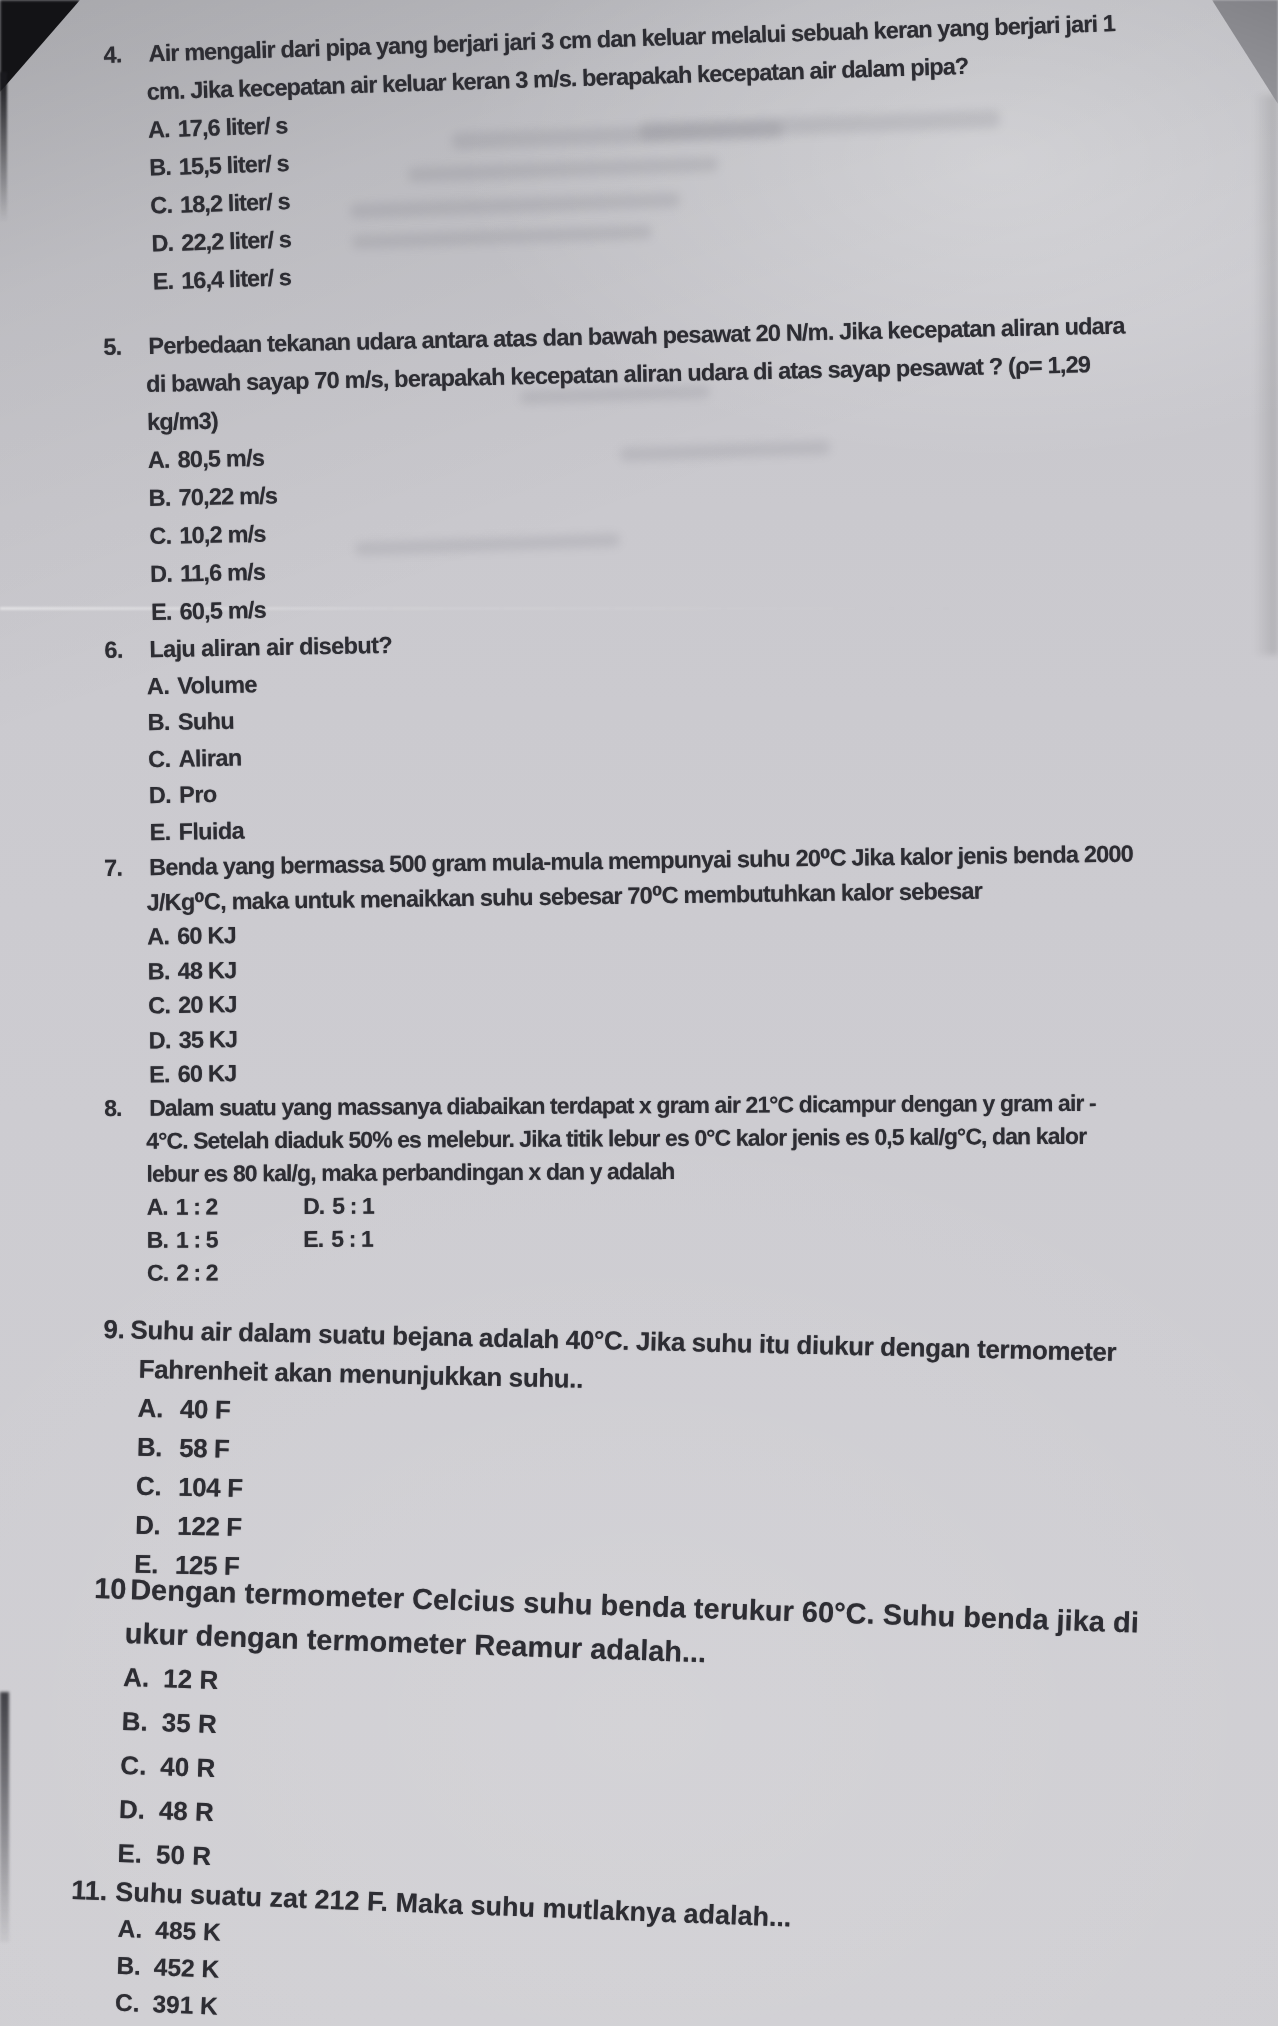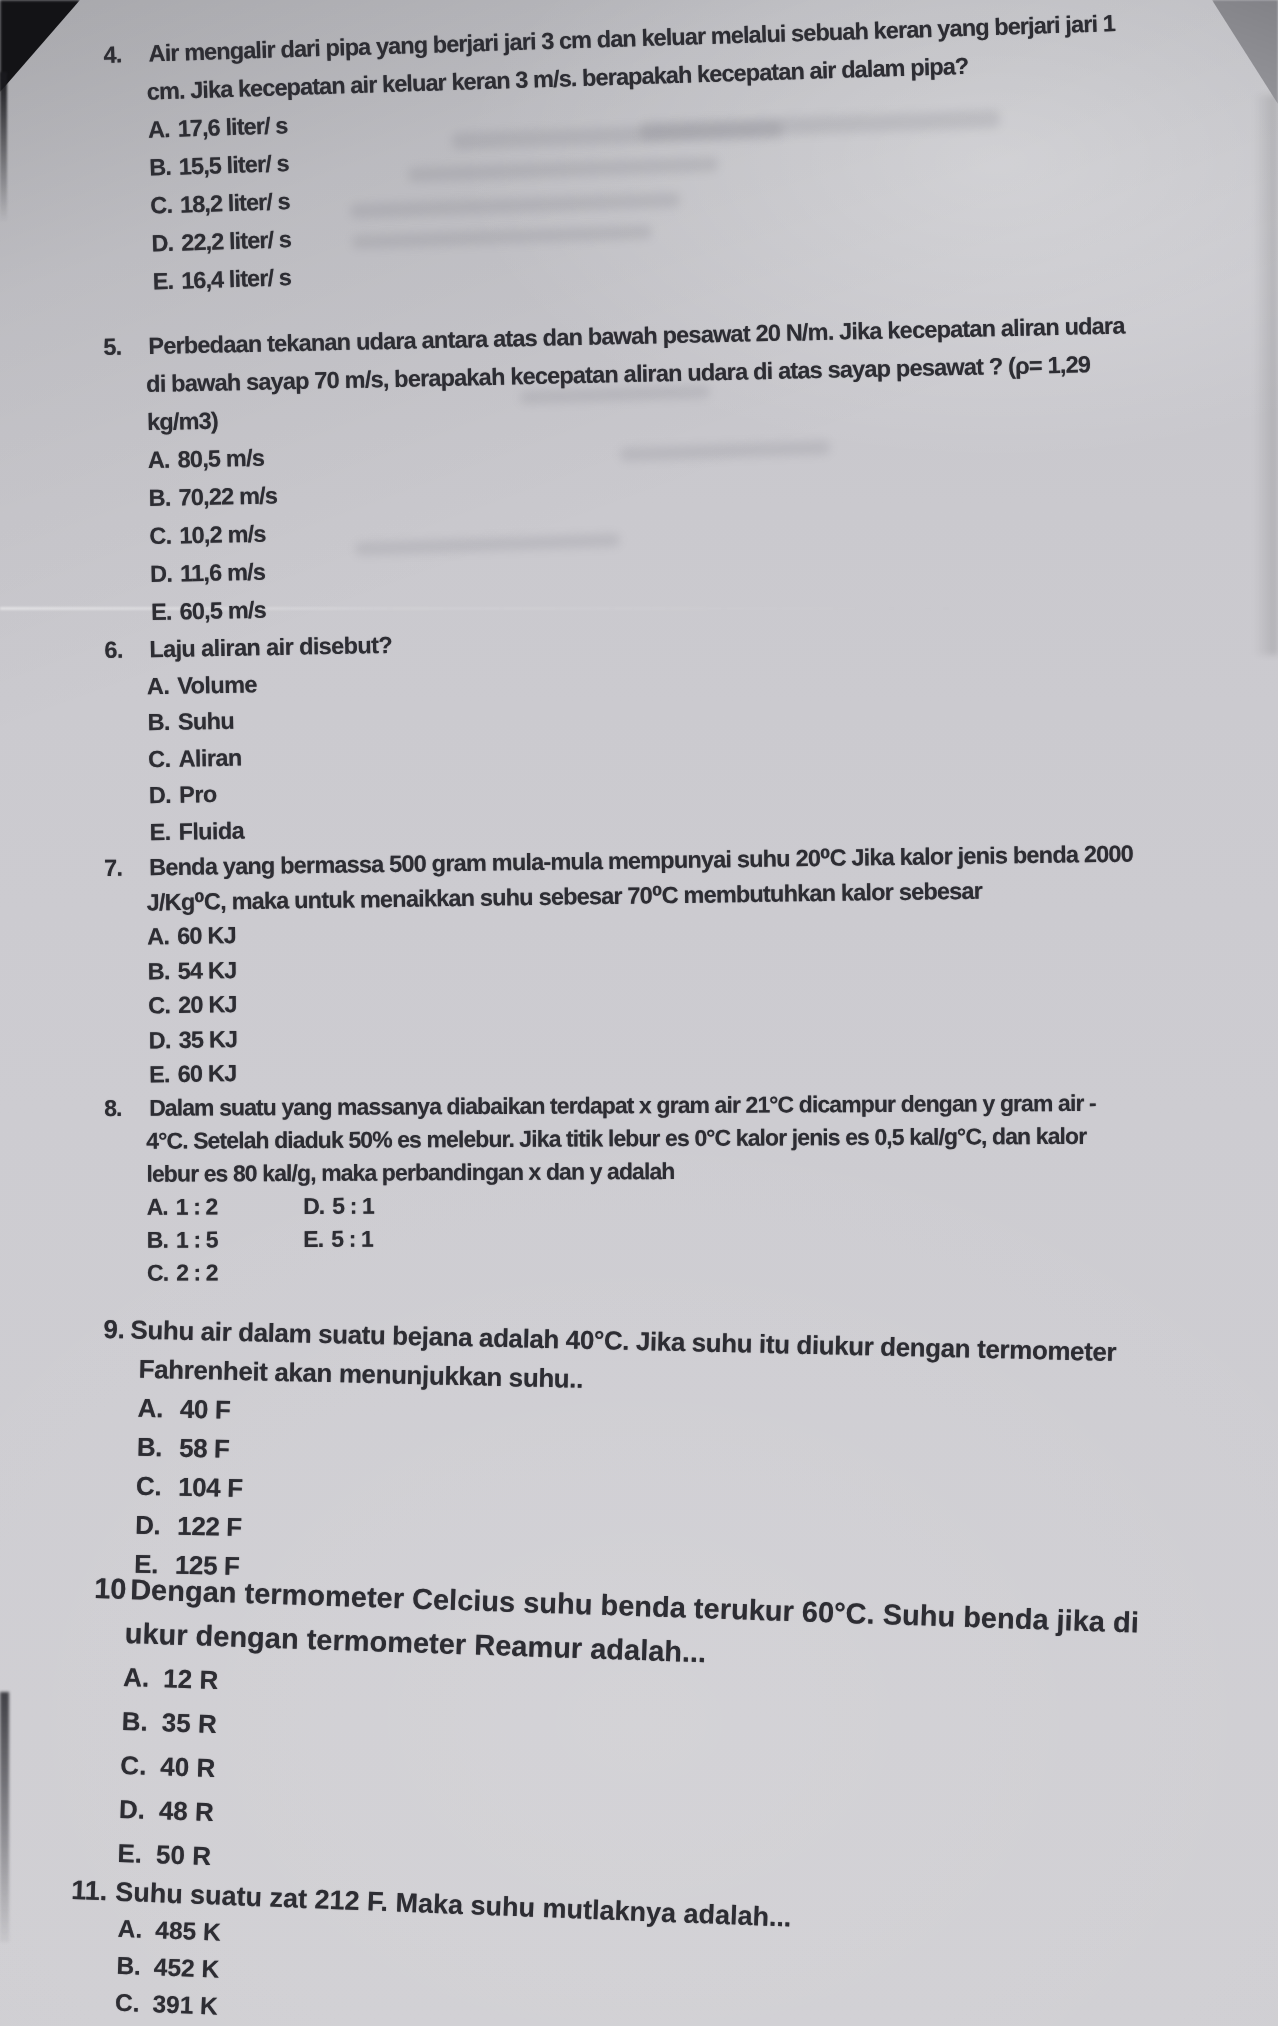--- a/index.html
+++ b/index.html
@@ -136,21 +136,21 @@
   <div class="ln opt"><span class="olab">E.</span><span>Fluida</span></div>
 </section>
 
 <section class="q q7">
   <div class="ln first">
     <span class="num">7.</span>
     <span>Benda yang bermassa 500 gram mula-mula mempunyai suhu 20⁰C Jika kalor jenis benda 2000</span>
   </div>
   <div class="ln cont">J/Kg⁰C, maka untuk menaikkan suhu sebesar 70⁰C membutuhkan kalor sebesar</div>
   <div class="ln opt"><span class="olab">A.</span><span>60 KJ</span></div>
-  <div class="ln opt"><span class="olab">B.</span><span>54 KJ</span></div>
+  <div class="ln opt"><span class="olab">B.</span><span>48 KJ</span></div>
   <div class="ln opt"><span class="olab">C.</span><span>20 KJ</span></div>
   <div class="ln opt"><span class="olab">D.</span><span>35 KJ</span></div>
   <div class="ln opt"><span class="olab">E.</span><span>60 KJ</span></div>
 </section>
 
 <section class="q q8">
   <div class="ln first">
     <span class="num">8.</span>
     <span>Dalam suatu yang massanya diabaikan terdapat x gram air 21°C dicampur dengan y gram air -</span>
   </div>

